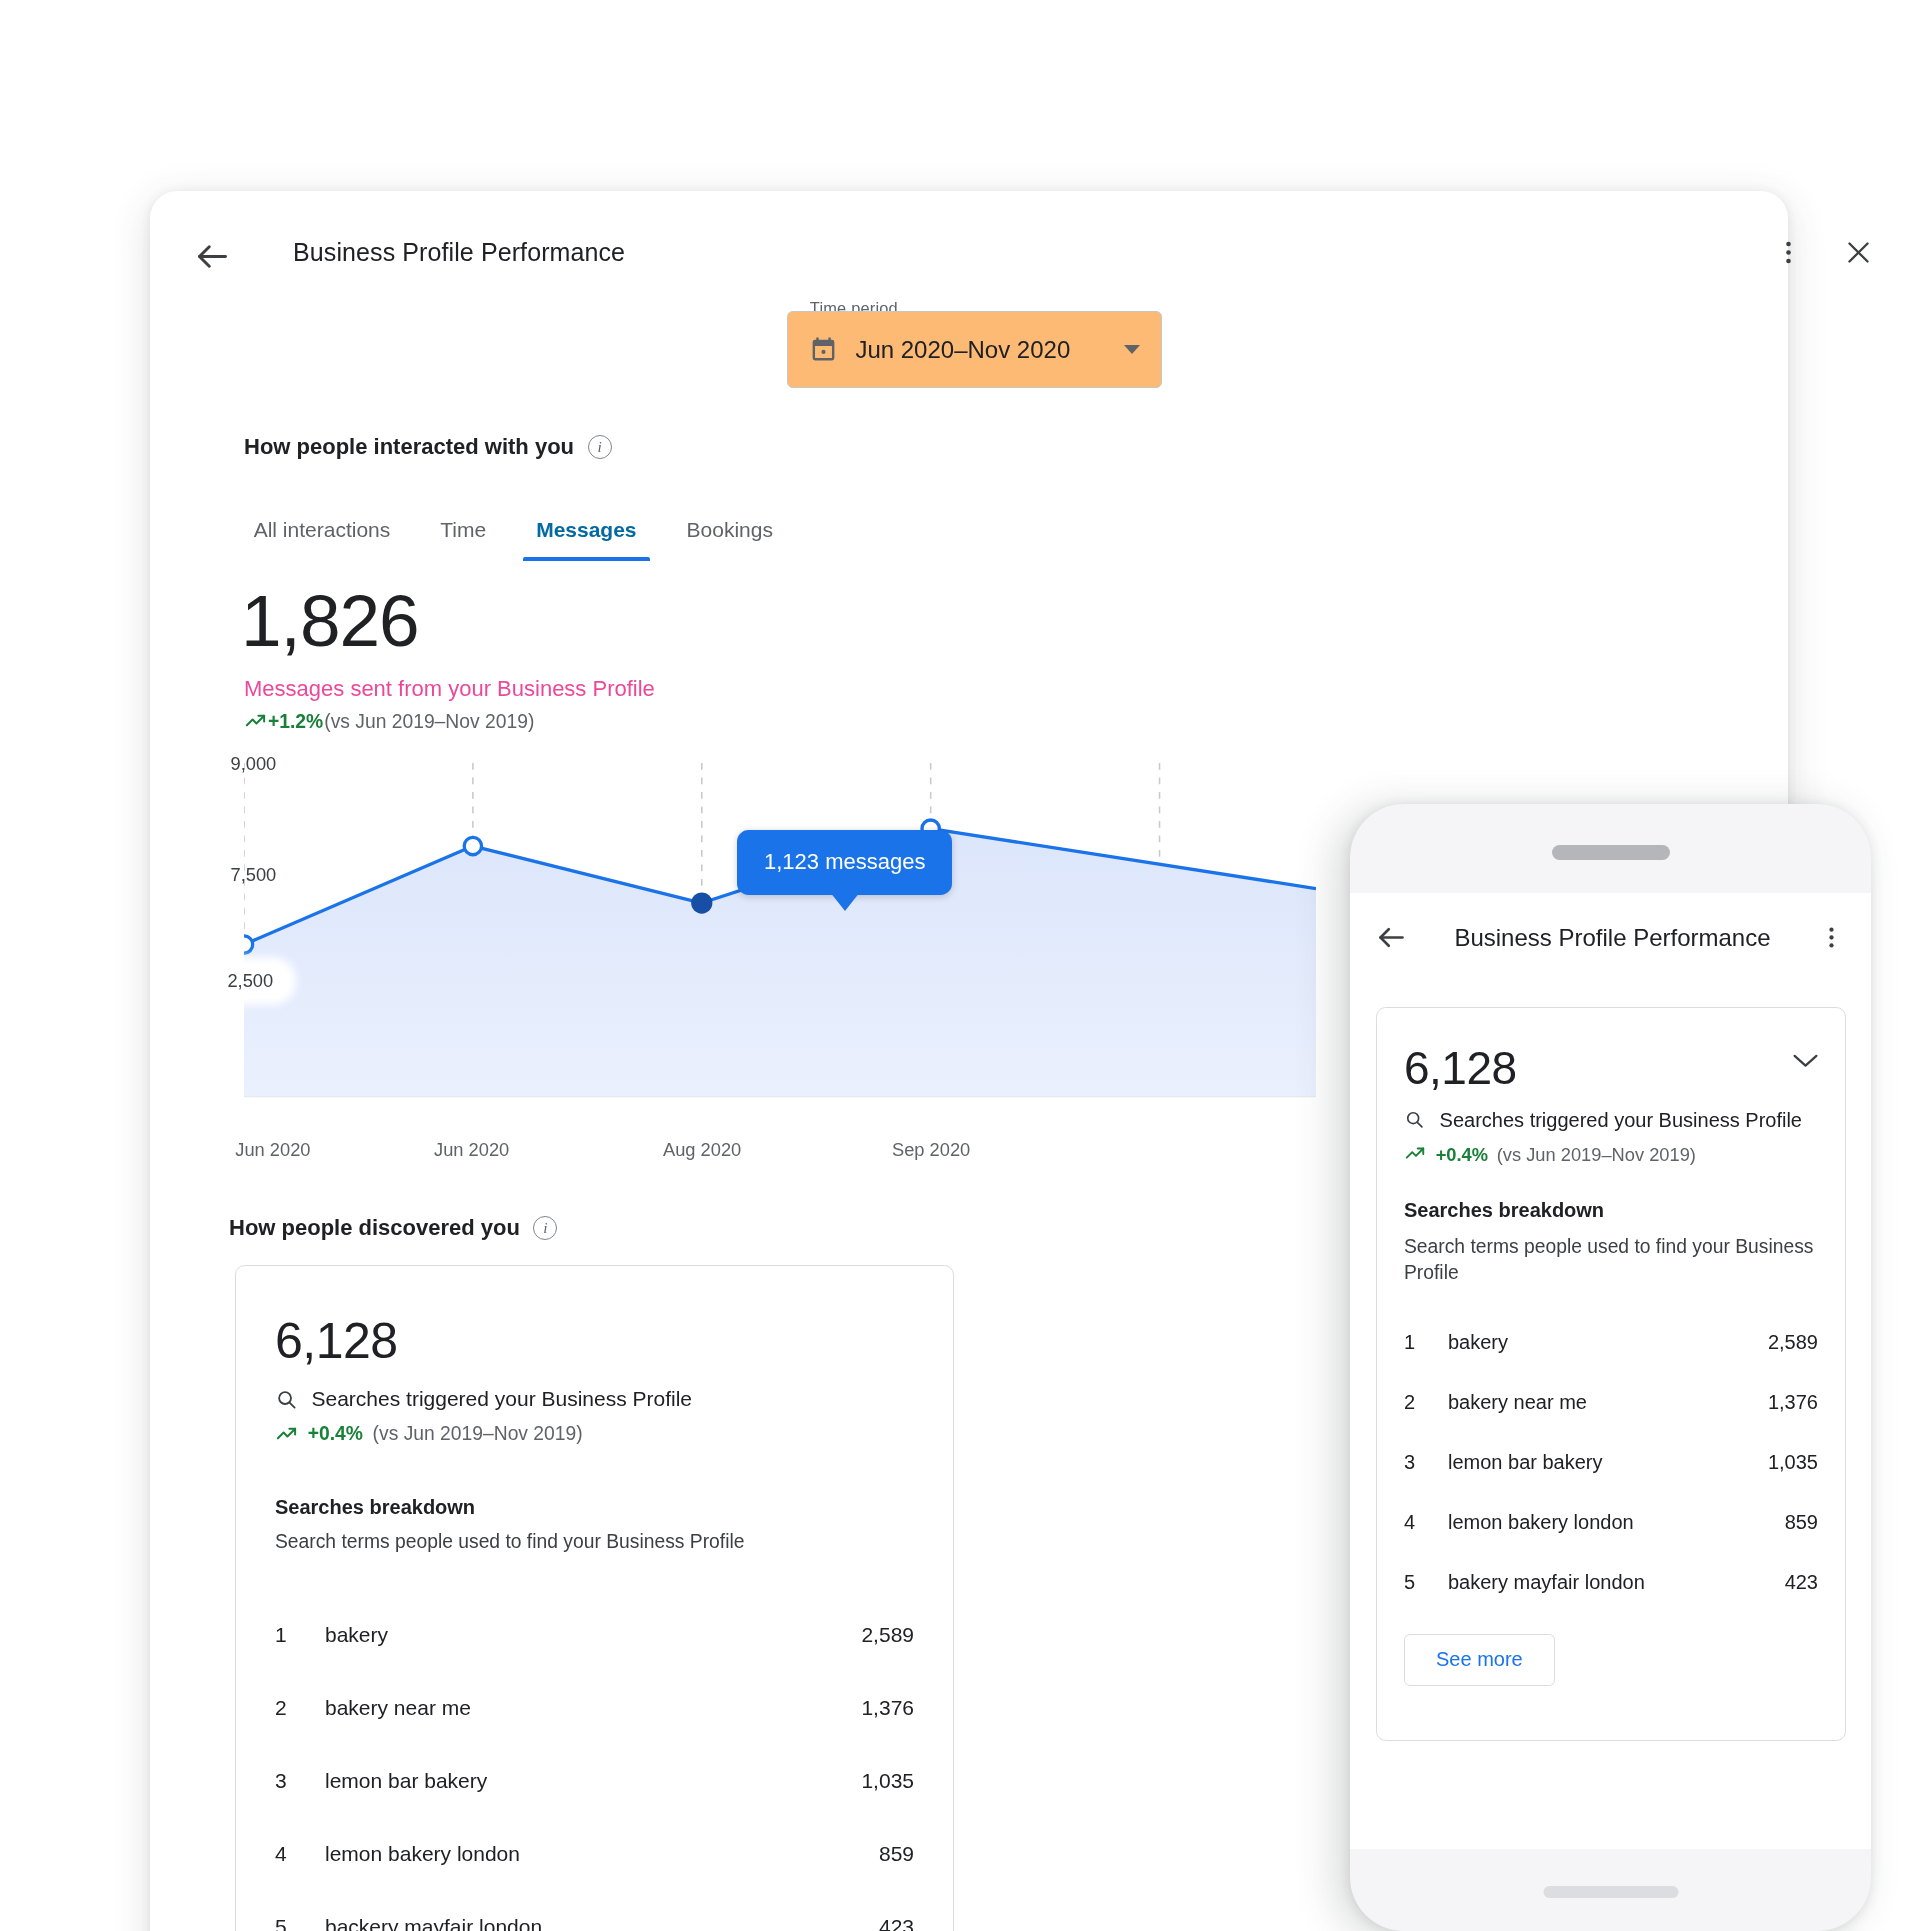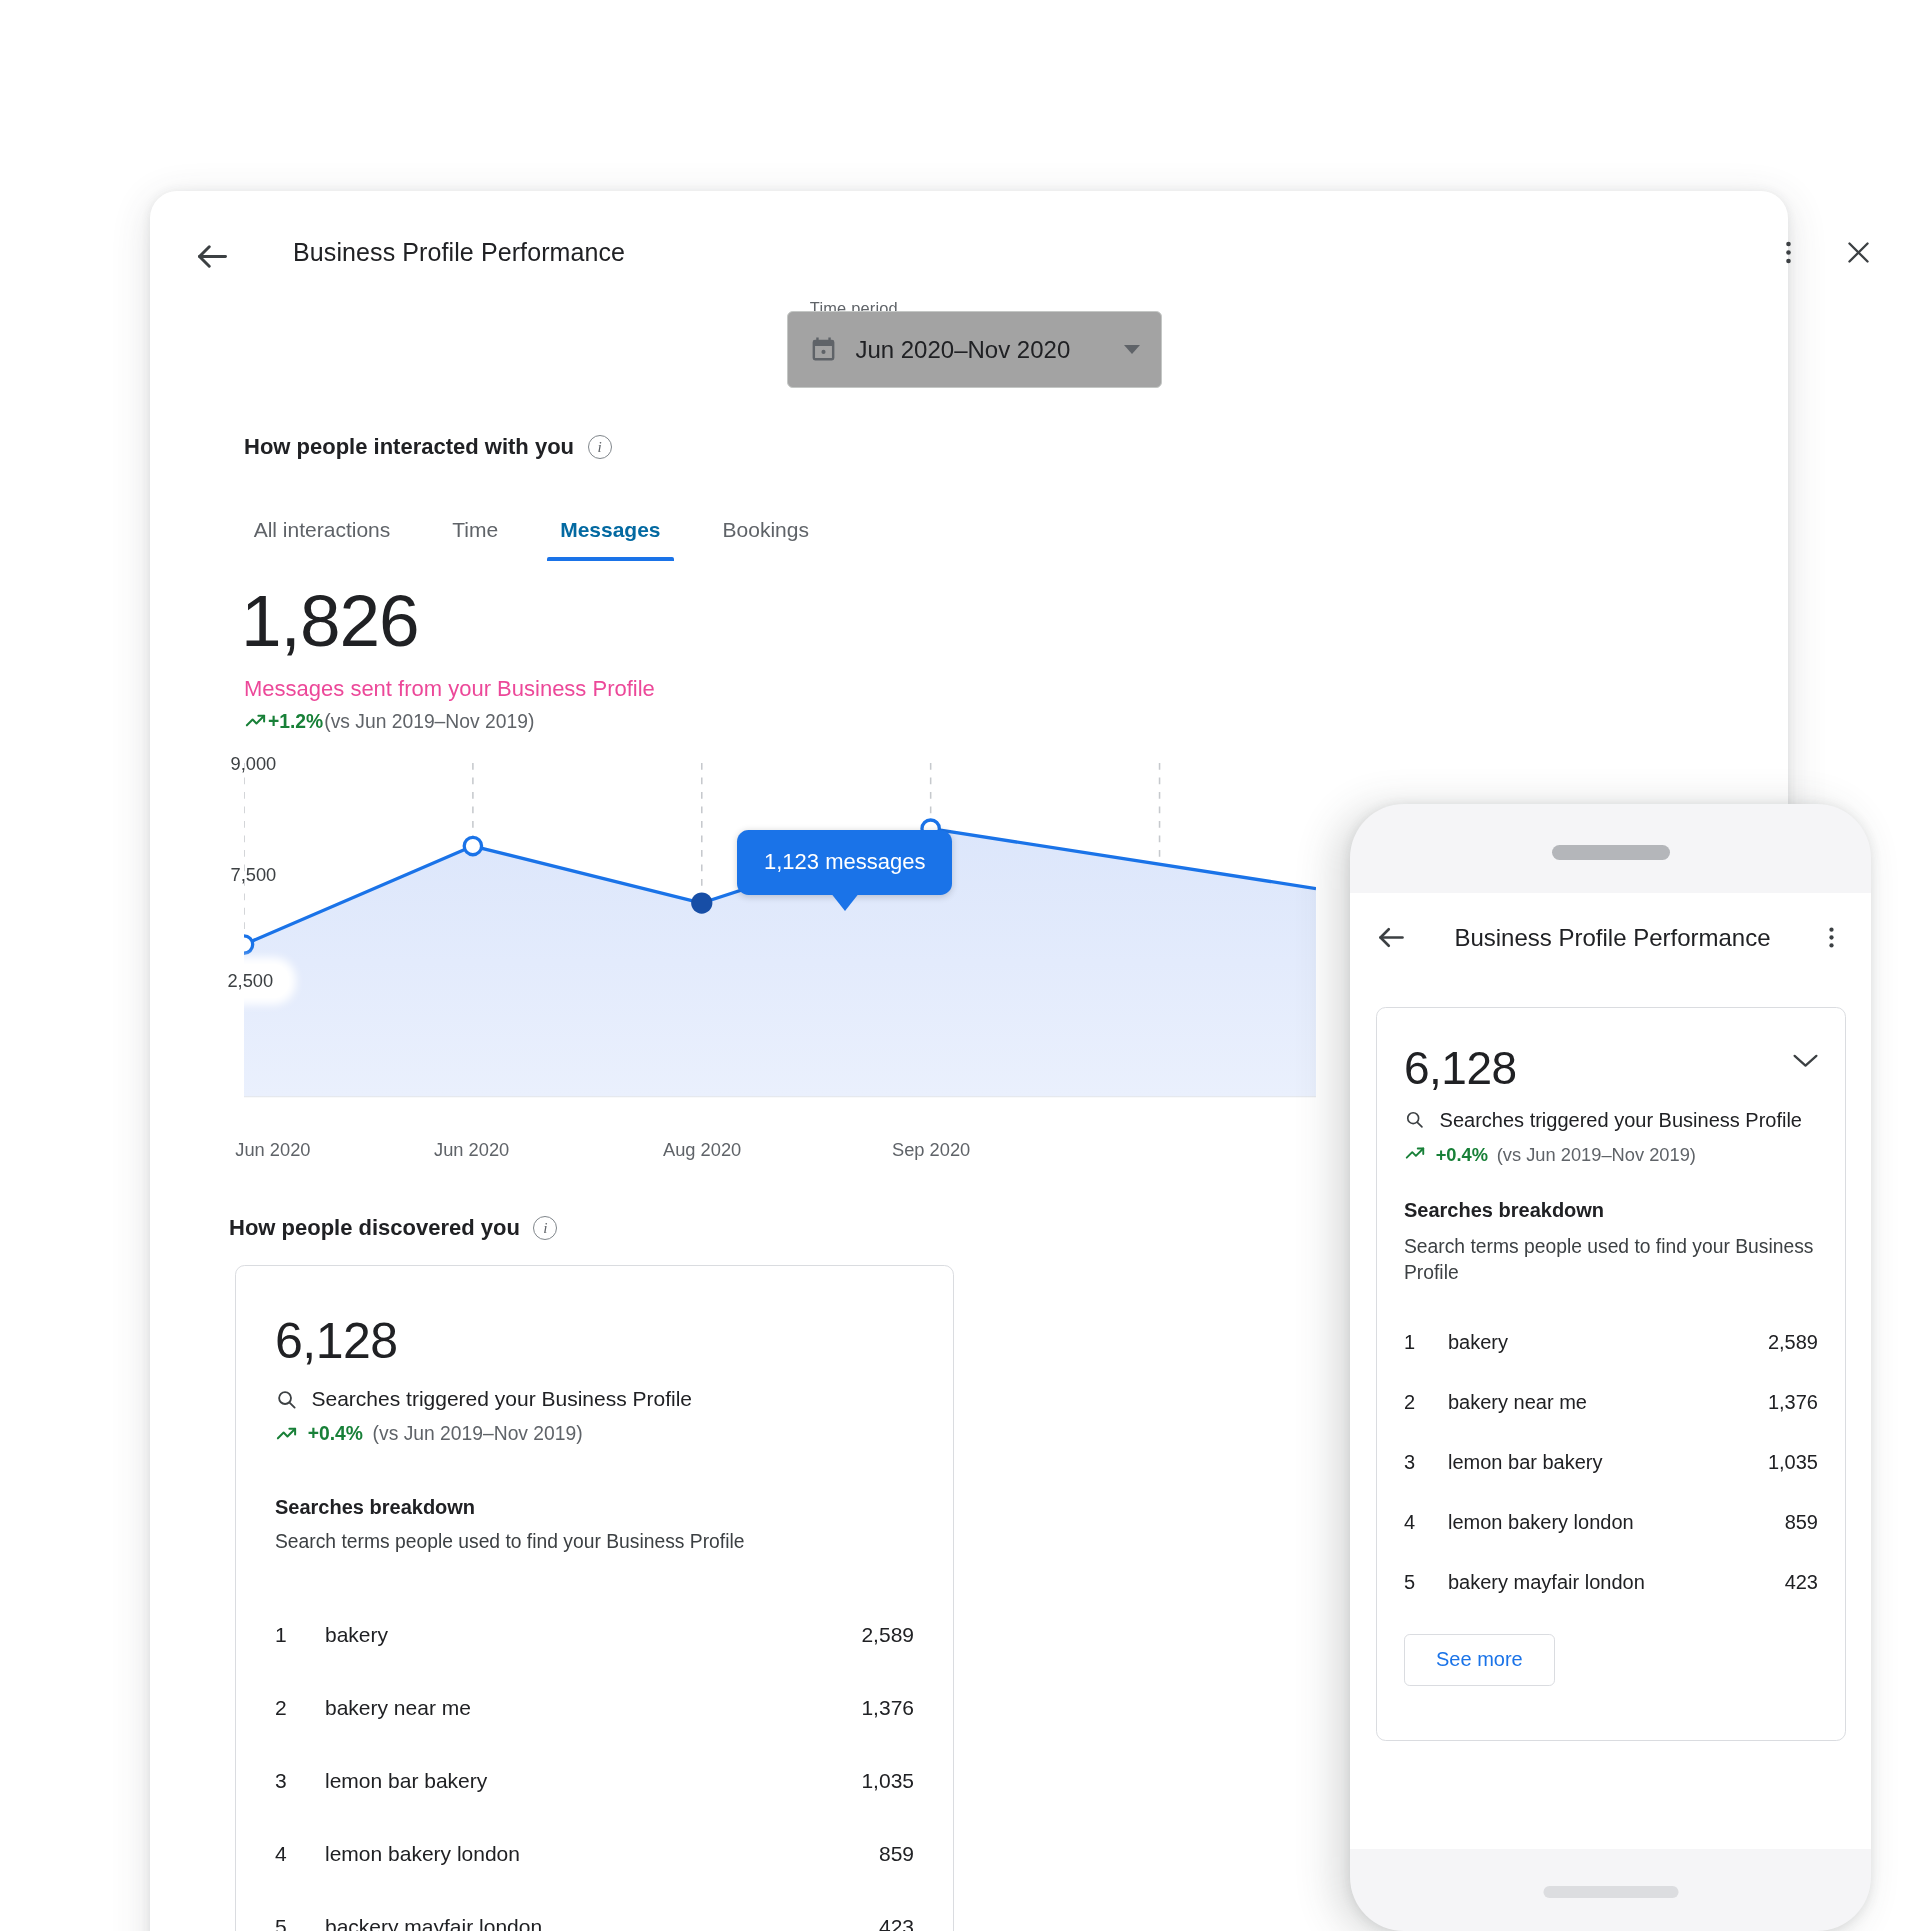--- a/index.html
+++ b/index.html
@@ -55,21 +55,21 @@
     left: 787px;
     top: 311px;
     width: 375px;
     height: 77px;
     border: 1px solid #c4c7c5;
     border-radius: 5.8px;
     display: flex;
     align-items: center;
     padding: 0 21px;
     cursor: pointer;
-    background: #a3a3a3;
+    background: #fdba74;
   }
   .tp-legend {
     position: absolute;
     left: 803px;
     top: 299px;
     background: #ffffff;
     padding: 0 6.8px;
     font-size: 16.4px;
     color: #5f6368;
     letter-spacing: 0.2px;
@@ -102,21 +102,21 @@
   #sec-interacted { left: 244px; top: 434px; }
   #sec-discovered { left: 229px; top: 1215px; }
 
   
   .tabs {
     position: absolute;
     left: 244px;
     top: 518px;
     display: flex;
     align-items: flex-start;
-    gap: 12px;
+    gap: 0;
   }
   .tab {
     font-size: 21px;
     color: #5f6368;
     padding: 0 25px 19.3px 25px;
     cursor: pointer;
     white-space: nowrap;
     position: relative;
   }
   .tab:first-child { padding-left: 9.7px; }

